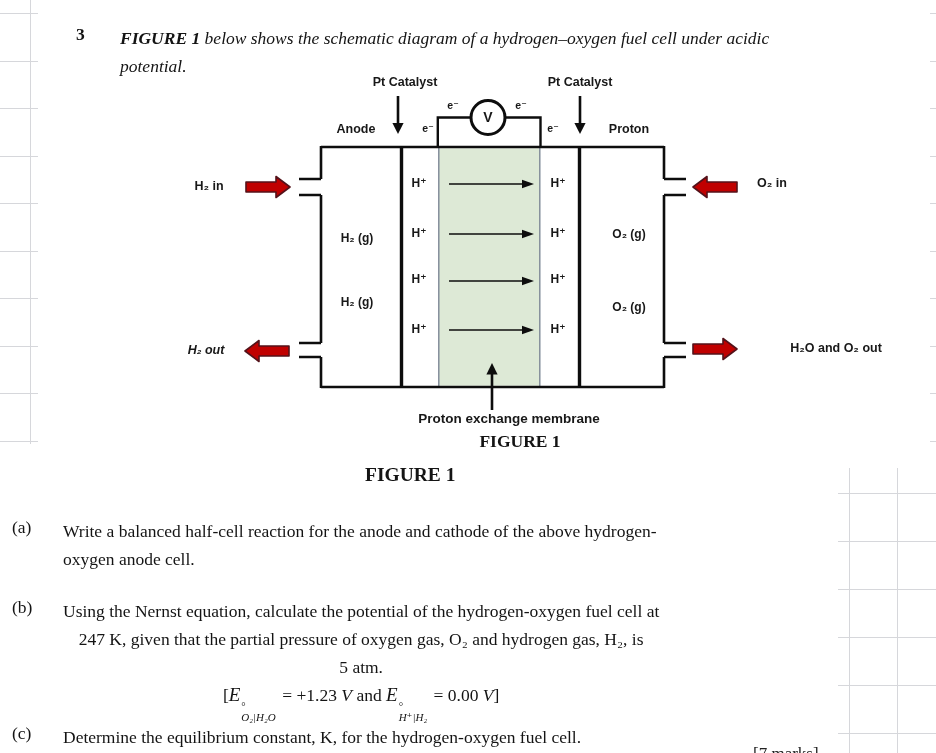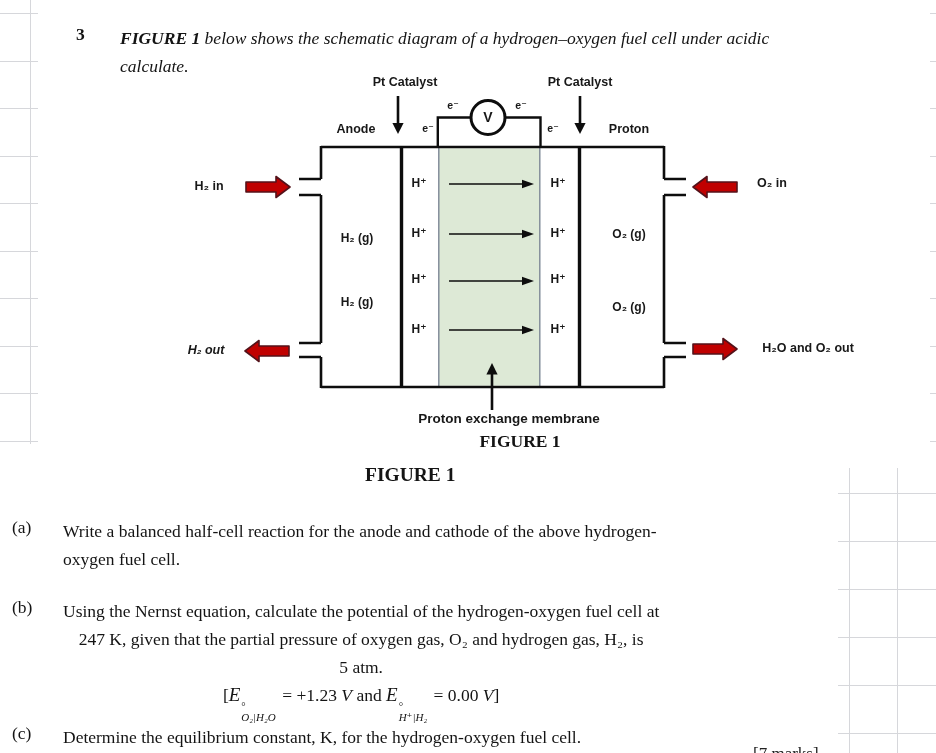--- a/index.html
+++ b/index.html
@@ -61,21 +61,21 @@
       <div class="gl" style="left: 838px; top: 541px; width: 98px; height: 1px;"></div>
       <div class="gl" style="left: 838px; top: 589px; width: 98px; height: 1px;"></div>
       <div class="gl" style="left: 838px; top: 637px; width: 98px; height: 1px;"></div>
       <div class="gl" style="left: 838px; top: 685px; width: 98px; height: 1px;"></div>
       <div class="gl" style="left: 838px; top: 733px; width: 98px; height: 1px;"></div>
     </div>
 
   <div class="qnum" style="left:76px;top:24px;">3</div>
   <div class="qtext" style="left:120px;top:24px;font-style:italic;">
     <span class="ln"><span class="b">FIGURE 1</span><span> below shows the schematic diagram of a hydrogen–oxygen fuel cell under acidic</span></span>
-    <span class="ln">calculate.</span>
+    <span class="ln">potential.</span>
   </div>
 
   <svg width="936" height="753" viewBox="0 0 936 753">
 
     <rect x="438.6" y="148.3" width="101.2" height="237.4" fill="#dde9d6"></rect>
     <line x1="438.8" y1="148" x2="438.8" y2="386" class="mb" stroke-width="1.4" stroke="#7d8795"></line>
     <line x1="539.8" y1="148" x2="539.8" y2="386" class="mb" stroke-width="1.4" stroke="#7d8795"></line>
 
     <path d="M437.8,147 V117.5 H540.5 V147" fill="none" stroke="#0d0d0d" stroke-width="2.4"></path>
     <circle cx="488" cy="117.5" r="17" fill="#ffffff" stroke="#0d0d0d" stroke-width="3"></circle>
@@ -126,21 +126,21 @@
   <div class="dl" style="left:629px;top:122px;">Proton</div>
   <div class="dl vm" style="left:488px;top:109px;">V</div>
   <div class="dl sm" style="left:453px;top:99px;">e⁻</div>
   <div class="dl sm" style="left:521px;top:99px;">e⁻</div>
   <div class="dl sm" style="left:428px;top:122px;">e⁻</div>
   <div class="dl sm" style="left:553px;top:122px;">e⁻</div>
 
   <div class="dl" style="left:209px;top:179px;">H₂ in</div>
   <div class="dl" style="left:206px;top:343px;font-style:italic;">H₂ out</div>
   <div class="dl" style="left:772px;top:176px;">O₂ in</div>
-  <div class="dl" style="left:808px;top:341px;">H₂O and O₂ out</div>
+  <div class="dl" style="left:836px;top:341px;">H₂O and O₂ out</div>
 
   <div class="dl hv" style="left:357px;top:231px;">H₂ (g)</div>
   <div class="dl hv" style="left:357px;top:295px;">H₂ (g)</div>
   <div class="dl hv" style="left:629px;top:227px;">O₂ (g)</div>
   <div class="dl hv" style="left:629px;top:300px;">O₂ (g)</div>
 
   <div class="dl hv" style="left:419px;top:176px;">H⁺</div>
   <div class="dl hv" style="left:419px;top:226px;">H⁺</div>
   <div class="dl hv" style="left:419px;top:272px;">H⁺</div>
   <div class="dl hv" style="left:419px;top:322px;">H⁺</div>
@@ -149,21 +149,21 @@
   <div class="dl hv" style="left:558px;top:272px;">H⁺</div>
   <div class="dl hv" style="left:558px;top:322px;">H⁺</div>
 
   <div class="dl mem" style="left:509px;top:411px;">Proton exchange membrane</div>
   <div class="figcap" style="left:520px;top:431px;">FIGURE 1</div>
   <div class="figcap2" style="left:365px;top:464px;">FIGURE 1</div>
 
   <div class="qlabel" style="left:12px;top:517px;">(a)</div>
   <div class="qtext" style="left:63px;top:517px;">
     <span class="ln">Write a balanced half-cell reaction for the anode and cathode of the above hydrogen-</span>
-    <span class="ln">oxygen fuel cell.</span>
+    <span class="ln">oxygen anode cell.</span>
   </div>
 
   <div class="qlabel" style="left:12px;top:597px;">(b)</div>
   <div class="qtext" style="left:63px;top:597px;text-align:center;">
     <span class="ln">Using the Nernst equation, calculate the potential of the hydrogen-oxygen fuel cell at</span>
     <span class="ln">247 K, given that the partial pressure of oxygen gas, O₂ and hydrogen gas, H₂, is</span>
     <span class="ln">5 atm.</span>
     <span class="ln">
       <span>[</span><span class="bigE">E</span><span class="stk">
           <span>°</span>

